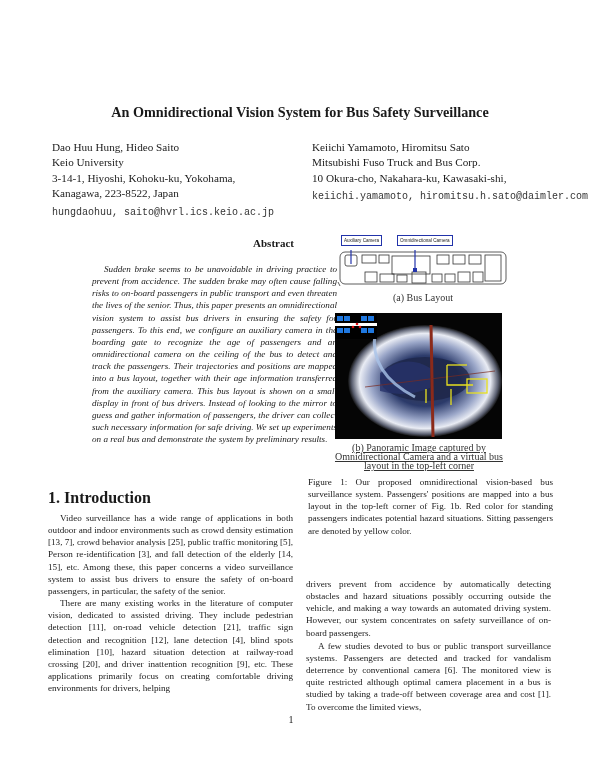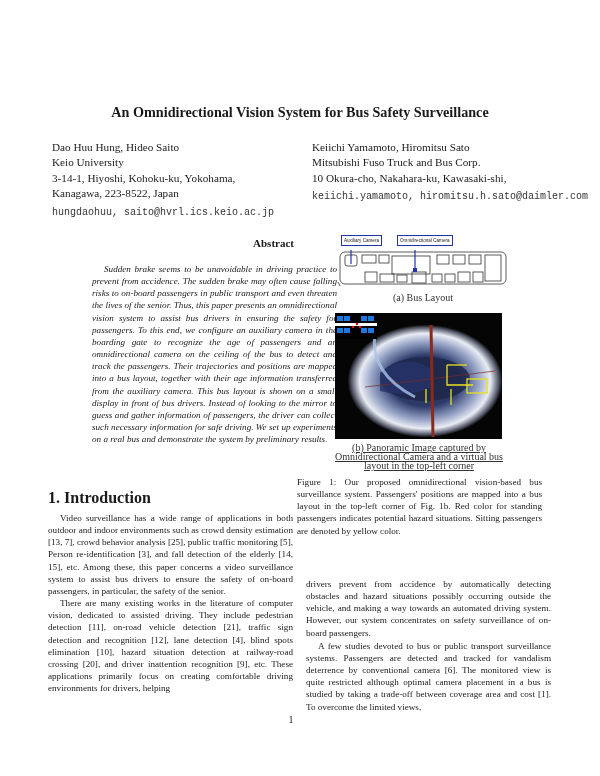--- a/index.html
+++ b/index.html
@@ -13,21 +13,21 @@
   .email { font-family: "Liberation Mono", "DejaVu Sans Mono", monospace; font-size: 10px; margin-top: 3px; color: #333; white-space: nowrap; }
   .abstract-head { left: 48px; width: 246px; top: 237px; text-align: right; font-weight: bold; font-size: 11px; }
   .col-text { font-size: 9.15px; line-height: 12.15px; text-align: justify; }
   .abstract-body { left: 48px; width: 245px; top: 263px; font-style: italic; text-indent: 12px; margin-left: 44px; }
   .intro-head { left: 48px; width: 246px; top: 489px; font-weight: bold; font-size: 16px; }
   .intro-body { left: 48px; width: 245px; top: 512px; }
   .intro-body p { margin: 0; text-indent: 12px; }
   .right-body { left: 306px; width: 245px; top: 578px; }
   .right-body p { margin: 0; text-indent: 0; }
   .right-body p + p { text-indent: 12px; margin-top: 1px; }
-  .fig-caption { left: 297px; width: 245px; top: 476px; font-size: 9.15px; line-height: 12.15px; text-align: justify; }
+  .fig-caption { left: 308px; width: 245px; top: 476px; font-size: 9.15px; line-height: 12.15px; text-align: justify; }
   .subcap { font-size: 10px; line-height: 9px; text-align: center; color: #333; }
   .page-num { left: 284px; width: 14px; top: 714px; font-size: 10px; text-align: center; }
   
   .bus { left: 337px; top: 250px; width: 172px; height: 38px; }
   .bus-label { position: absolute; top: 235px; height: 9px; border: 1.3px solid #2233aa; background: #fff;
                font-family: "Liberation Sans", sans-serif; font-size: 4.6px; line-height: 9px; padding: 0 2px; color: #222; white-space: nowrap; }
   .pano { left: 335px; top: 313px; width: 167px; height: 126px; background: #050505; overflow: hidden; }
 </style>
 </head>
 <body>

